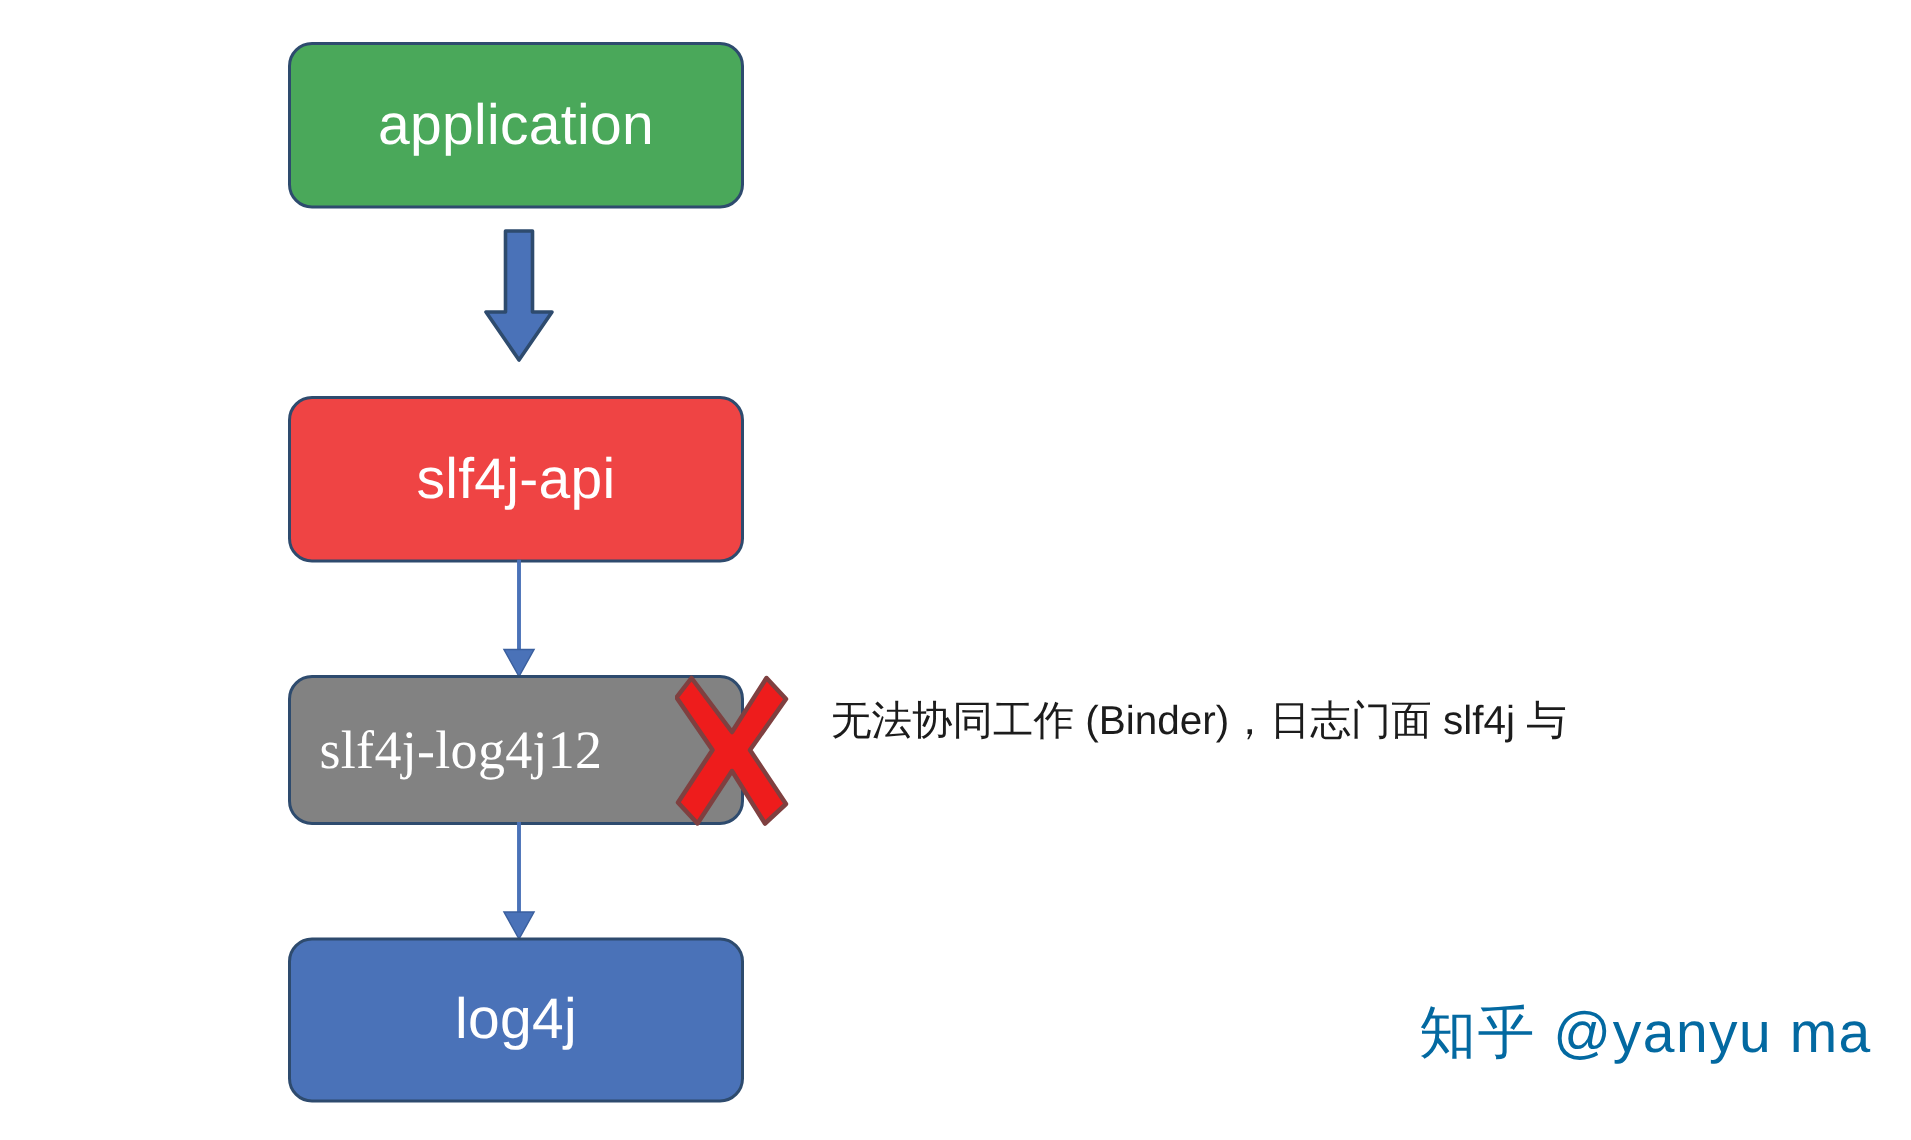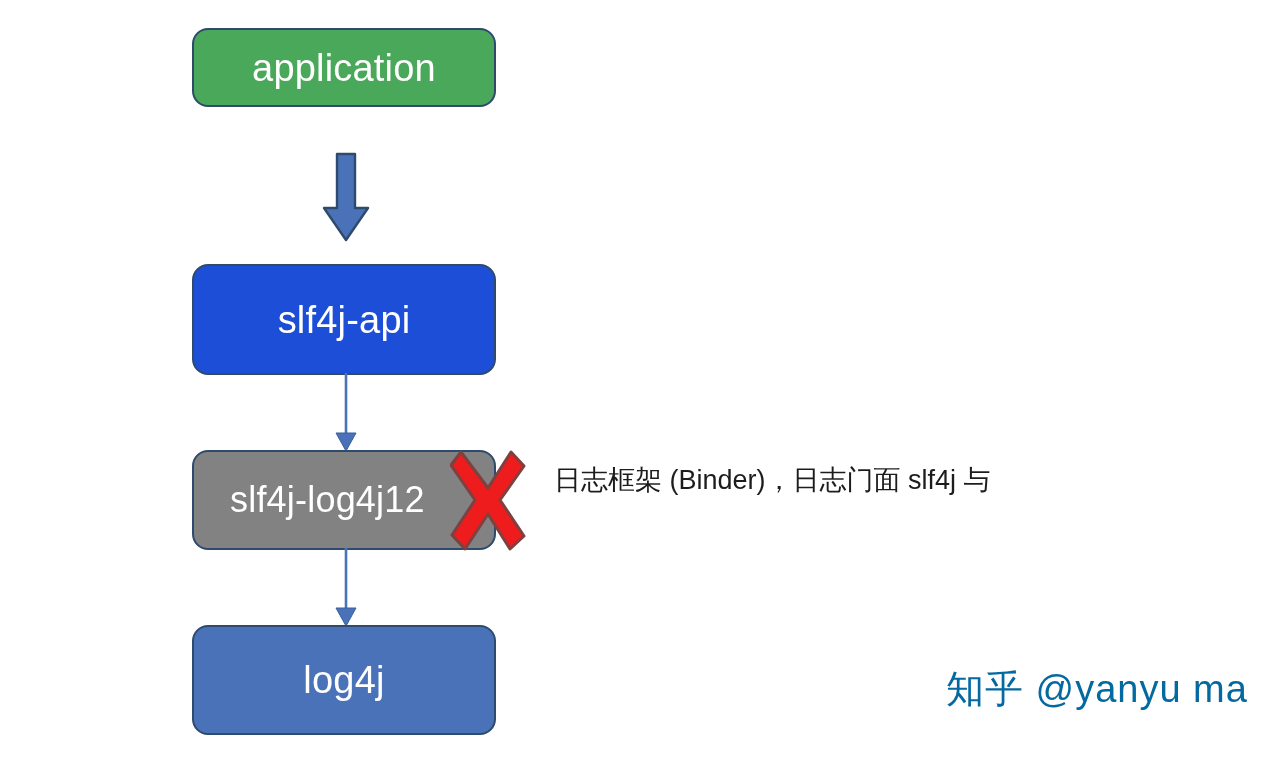--- a/index.html
+++ b/index.html
@@ -42,44 +42,45 @@
   .node-label {
     display: block;
     line-height: 1;
     white-space: nowrap;
   }
 
   #node-application {
     left: 192px;
     top: 28px;
     width: 304px;
-    height: 79px;
+    height: 111px;
     background: #4ba css;
     background: #4aa85a;
     font-size: 38px;
   }
 
   #node-slf4j-api {
     left: 192px;
     top: 264px;
     width: 304px;
     height: 111px;
-    background: #1d4ed8;
+    background: #ef4444;
     font-size: 38px;
   }
 
   #node-slf4j-log4j12 {
     left: 192px;
     top: 450px;
     width: 304px;
     height: 100px;
     background: #828282;
     font-size: 36px;
     justify-content: flex-start;
-    padding-left: 36px;
+    padding-left: 19px;
+    font-family: Liberation Serif, serif;
   }
 
   #node-log4j {
     left: 192px;
     top: 625px;
     width: 304px;
     height: 110px;
     background: #4a72b8;
     font-size: 38px;
   }
@@ -178,21 +179,21 @@
     <span class="node-label">slf4j-log4j12</span>
   </div>
 
   <div id="cross-mark">
     <svg width="76" height="104" viewBox="0 0 76 104" xmlns="http://www.w3.org/2000/svg">
       <polygon points="11,4 38,40 61,4 74,18 50,52 74,88 60,101 38,66 15,101 2,87 25,52 1,17" fill="#ee1c1c" stroke="#7f4040" stroke-width="3" stroke-linejoin="round"></polygon>
     </svg>
   </div>
 
   <div id="annotation">
-    <span class="line">日志框架 (Binder)，日志门面 slf4j 与</span>
+    <span class="line">无法协同工作 (Binder)，日志门面 slf4j 与</span>
   </div>
 
   <div class="connector" id="arrow-thin-2">
     <svg width="32" height="80" viewBox="0 0 32 80" xmlns="http://www.w3.org/2000/svg">
       <line x1="16" y1="0" x2="16" y2="64" stroke="#4a72b8" stroke-width="2.6"></line>
       <polygon points="16,78 6,60 26,60" fill="#4a72b8" stroke="#3a5f9e" stroke-width="1"></polygon>
     </svg>
   </div>
 
   <div class="node" id="node-log4j">

